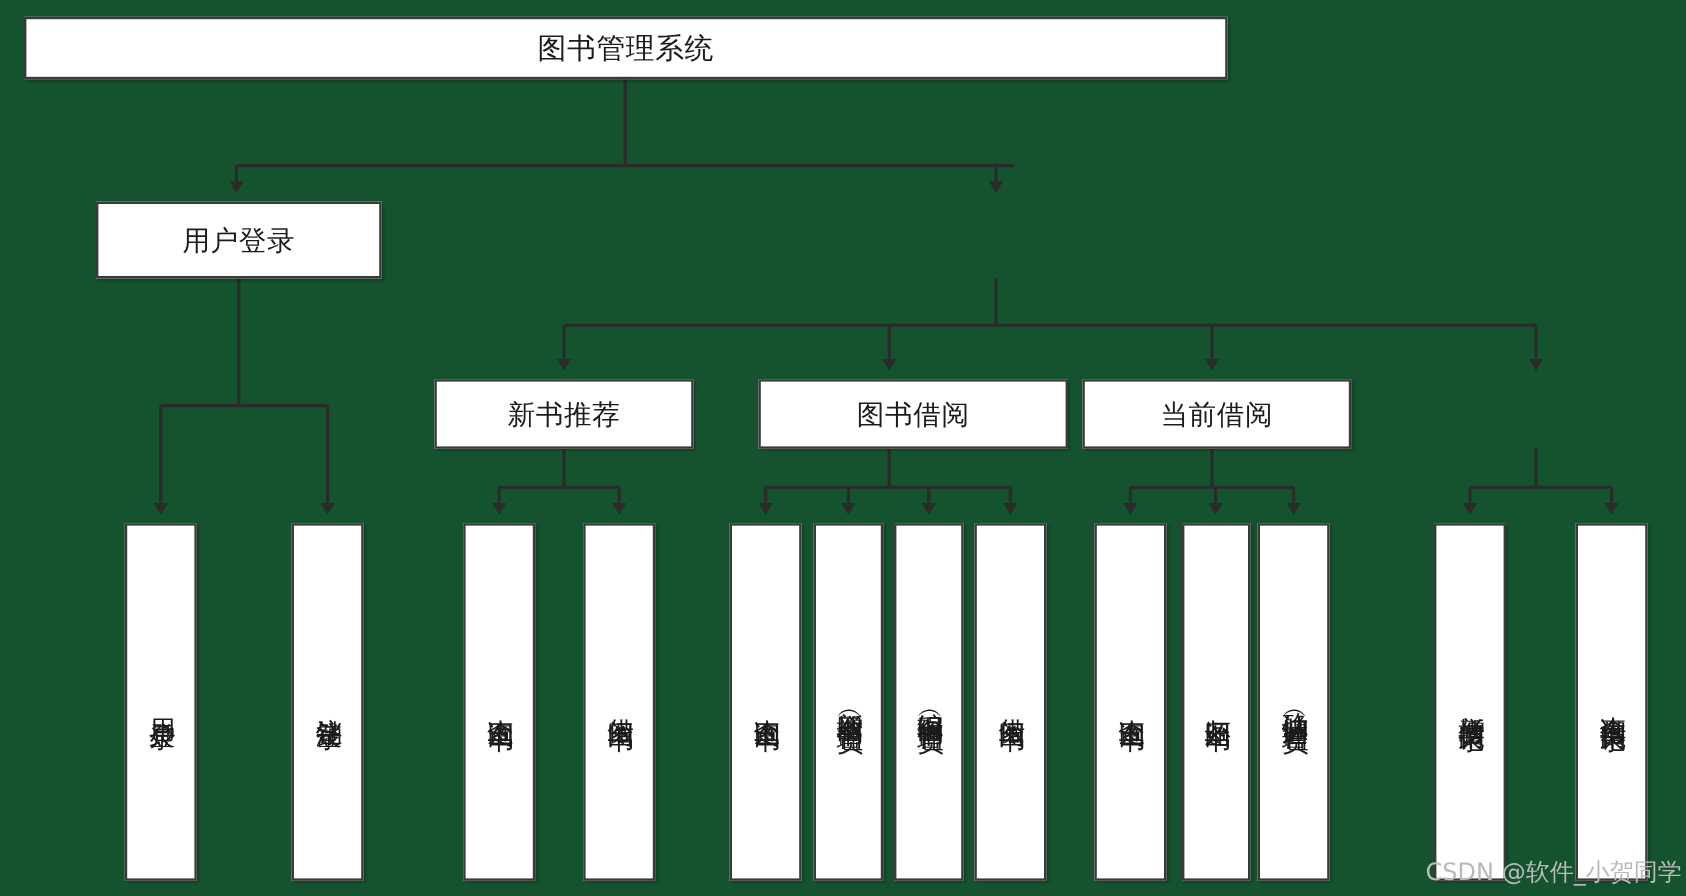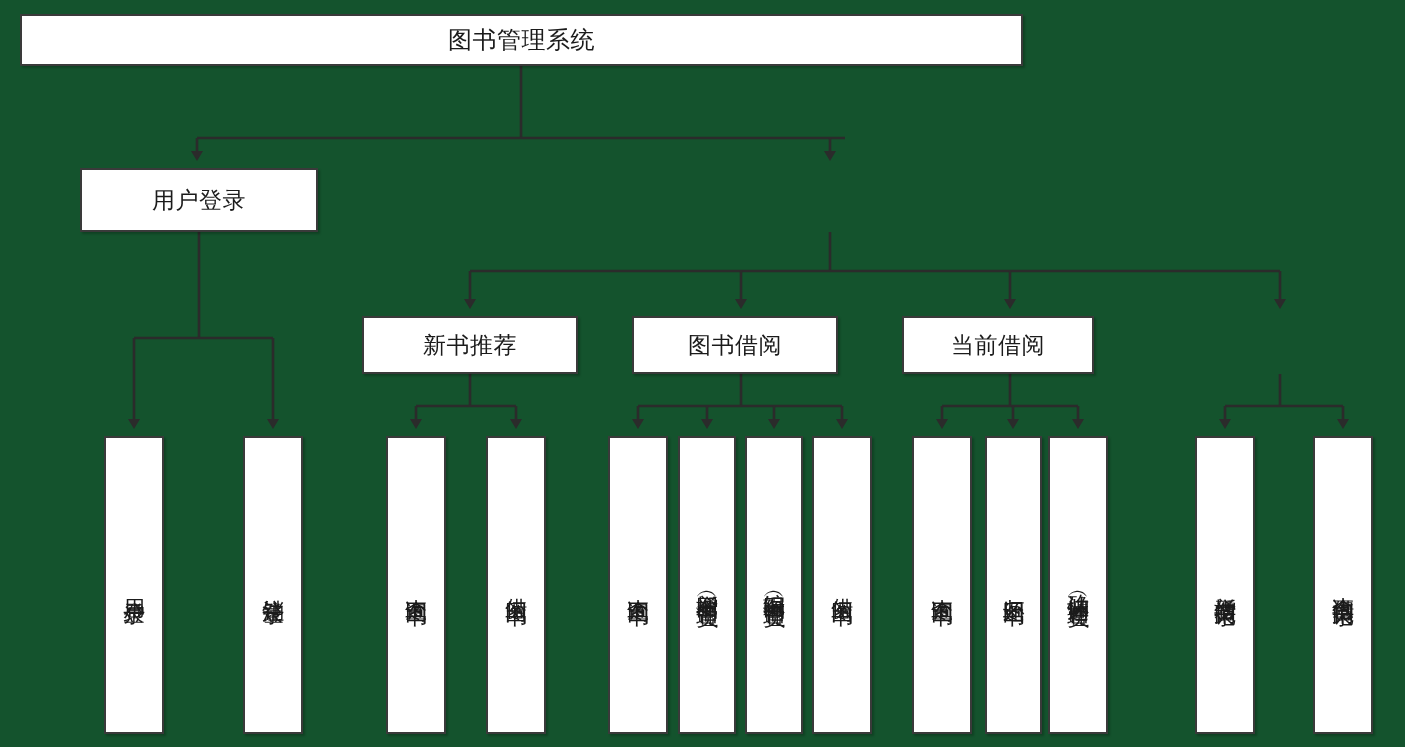--- a/index.html
+++ b/index.html
@@ -124,24 +124,24 @@
     <span>图书管理系统</span>
   </div>
 
   <div class="node horizontal" style="left:80px; top:168px; width:238px; height:64px;">
     <span>用户登录</span>
   </div>
 
   <div class="node horizontal" style="left:362px; top:316px; width:216px; height:58px;">
     <span>新书推荐</span>
   </div>
-  <div class="node horizontal" style="left:632px; top:316px; width:206px; height:58px;">
+  <div class="node horizontal" style="left:632px; top:316px; width:258px; height:58px;">
     <span>图书借阅</span>
   </div>
-  <div class="node horizontal" style="left:902px; top:316px; width:192px; height:58px;">
+  <div class="node horizontal" style="left:902px; top:316px; width:224px; height:58px;">
     <span>当前借阅</span>
   </div>
 
   <div class="node vertical" style="left:104px; top:436px; width:60px; height:298px;">
     <span class="vtext">用户登录</span>
   </div>
   <div class="node vertical" style="left:243px; top:436px; width:60px; height:298px;">
     <span class="vtext">注销登录</span>
   </div>
   <div class="node vertical" style="left:386px; top:436px; width:60px; height:298px;">
@@ -171,14 +171,15 @@
   <div class="node vertical" style="left:1048px; top:436px; width:60px; height:298px;">
     <span class="vtext">确认归还（管理员）</span>
   </div>
   <div class="node vertical" style="left:1195px; top:436px; width:60px; height:298px;">
     <span class="vtext">新增借阅记录</span>
   </div>
   <div class="node vertical" style="left:1313px; top:436px; width:60px; height:298px;">
     <span class="vtext">查询借阅记录</span>
   </div>
 
+  <div class="watermark">CSDN @软件_小贺同学</div>
 
 </div>
 
 </body></html>

